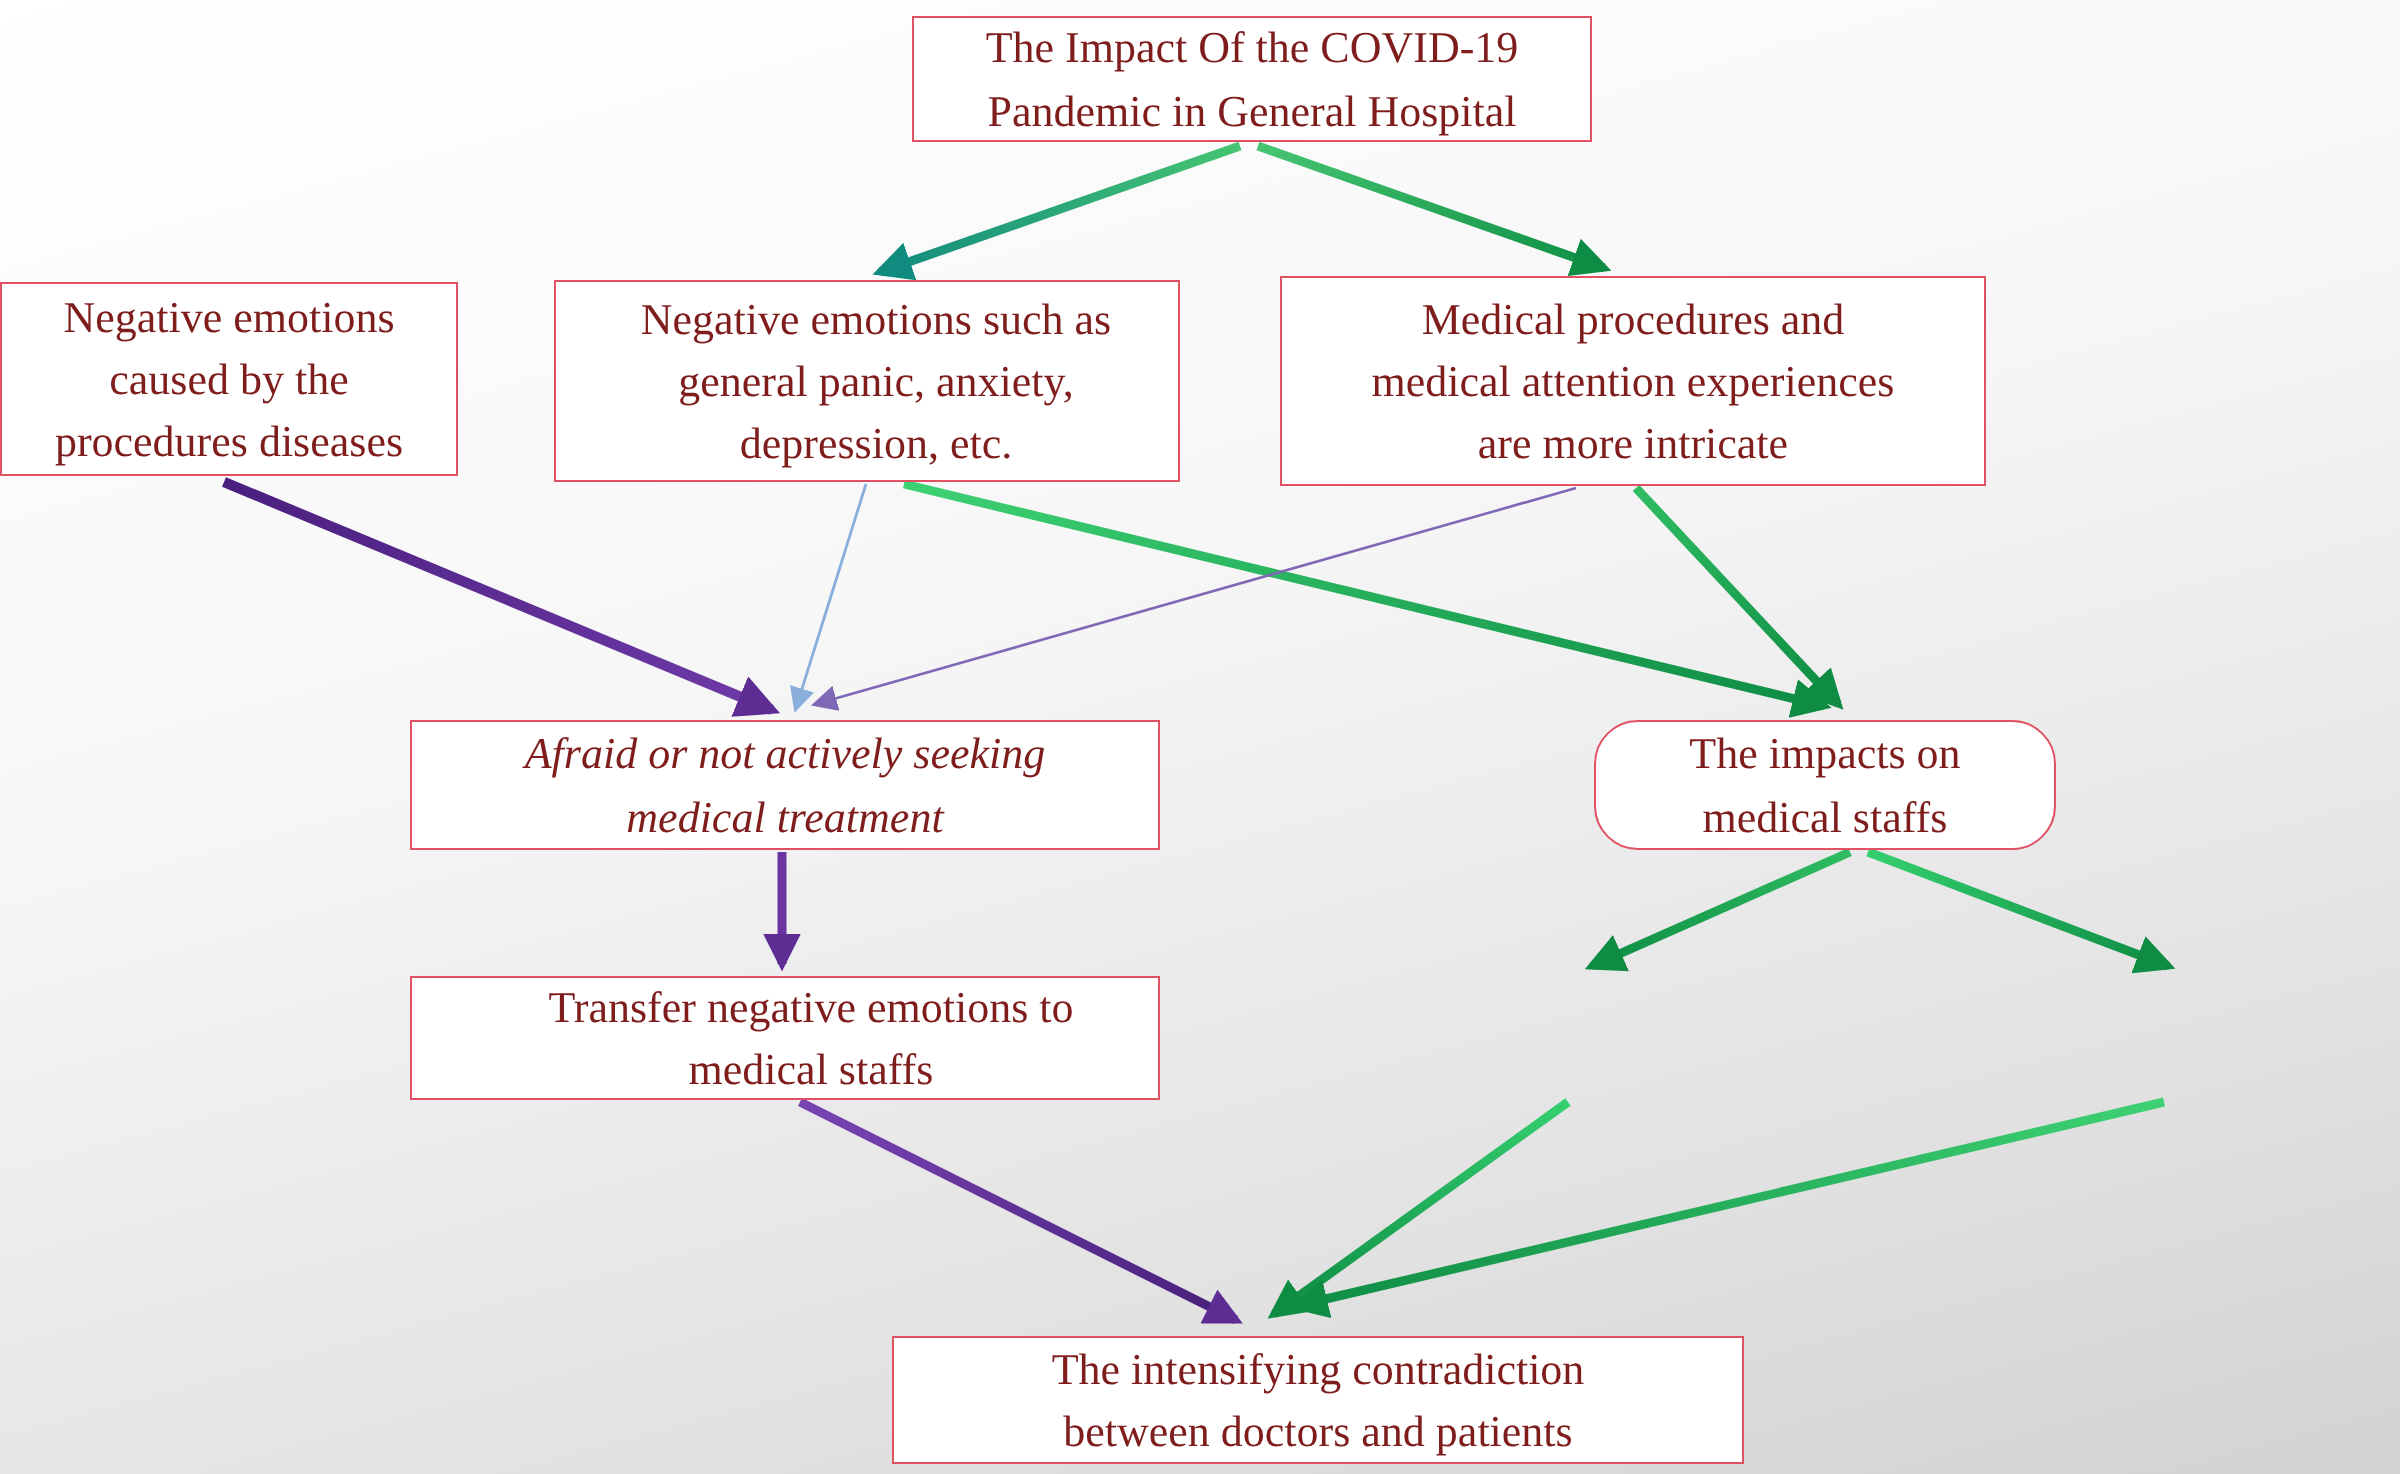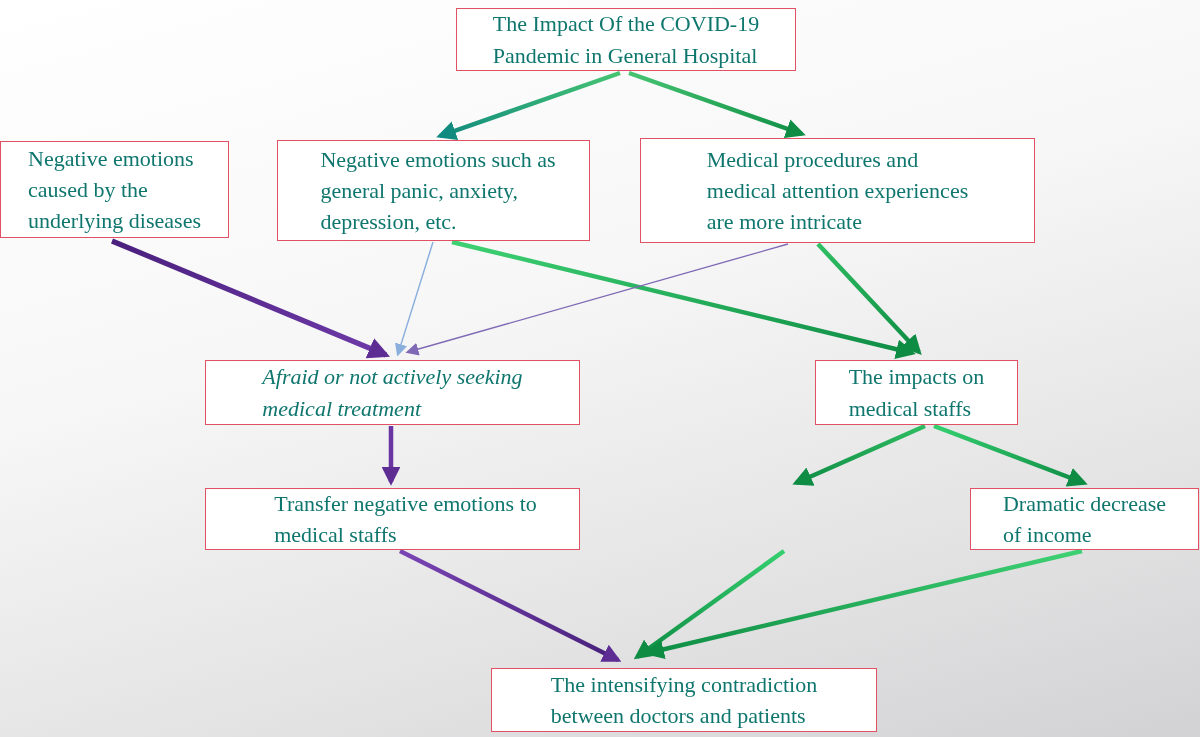--- a/index.html
+++ b/index.html
@@ -16,22 +16,23 @@
   }
   .edges{
     position:absolute;left:0;top:0;z-index:1;
   }
   .edge{fill:none;}
   .node{
     position:absolute;z-index:2;
     box-sizing:border-box;
     background:#ffffff;
     border:1.6px solid #e25063;
-    color:#0f766e;
+    color:#7f1d1d;
     display:flex;align-items:center;justify-content:center;
+    text-align:center;
     white-space:pre-line;
     font-size:22px;
     line-height:1.42;
     padding:2px 6px;
   }
 </style>
 </head>
 <body>
 
 <div class="canvas">
@@ -109,39 +110,37 @@
     <line class="edge" x1="400" y1="551" x2="618" y2="660" stroke="url(#lgP11)" stroke-width="4.5" marker-end="url(#ah-purple)"></line>
     <line class="edge" x1="784" y1="551" x2="637" y2="657" stroke="url(#lg12)" stroke-width="4.5" marker-end="url(#ah-green)"></line>
     <line class="edge" x1="1082" y1="551" x2="648" y2="653" stroke="url(#lg13)" stroke-width="4.5" marker-end="url(#ah-green)"></line>
   </svg>
 
   <div class="node" style="left:456px;top:8px;width:340px;height:63px;">The Impact Of the COVID-19
 Pandemic in General Hospital</div>
 
   <div class="node" style="left:0px;top:141px;width:229px;height:97px;">Negative emotions
 caused by the
-underlying diseases</div>
+procedures diseases</div>
 
   <div class="node" style="left:277px;top:140px;width:313px;height:101px;padding-left:15px;">Negative emotions such as
 general panic, anxiety,
 depression, etc.</div>
 
-  <div class="node" style="left:640px;top:138px;width:395px;height:105px;">Medical procedures and
+  <div class="node" style="left:640px;top:138px;width:353px;height:105px;">Medical procedures and
 medical attention experiences
 are more intricate</div>
 
   <div class="node" style="left:205px;top:360px;width:375px;height:65px;font-style:italic;">Afraid or not actively seeking
 medical treatment</div>
 
-  <div class="node" style="left:815px;top:360px;width:203px;height:65px;">The impacts on
+  <div class="node" style="left:797px;top:360px;width:231px;height:65px;border-radius:22px;">The impacts on
 medical staffs</div>
 
   <div class="node" style="left:205px;top:488px;width:375px;height:62px;padding-left:32px;">Transfer negative emotions to
 medical staffs</div>
 
 
-  <div class="node" style="left:970px;top:488px;width:229px;height:62px;">Dramatic decrease
-of income</div>
 
-  <div class="node" style="left:446px;top:668px;width:386px;height:64px;margin-left:45px;">The intensifying contradiction
+  <div class="node" style="left:446px;top:668px;width:426px;height:64px;">The intensifying contradiction
 between doctors and patients</div>
 
 </div>
 
 </body></html>

